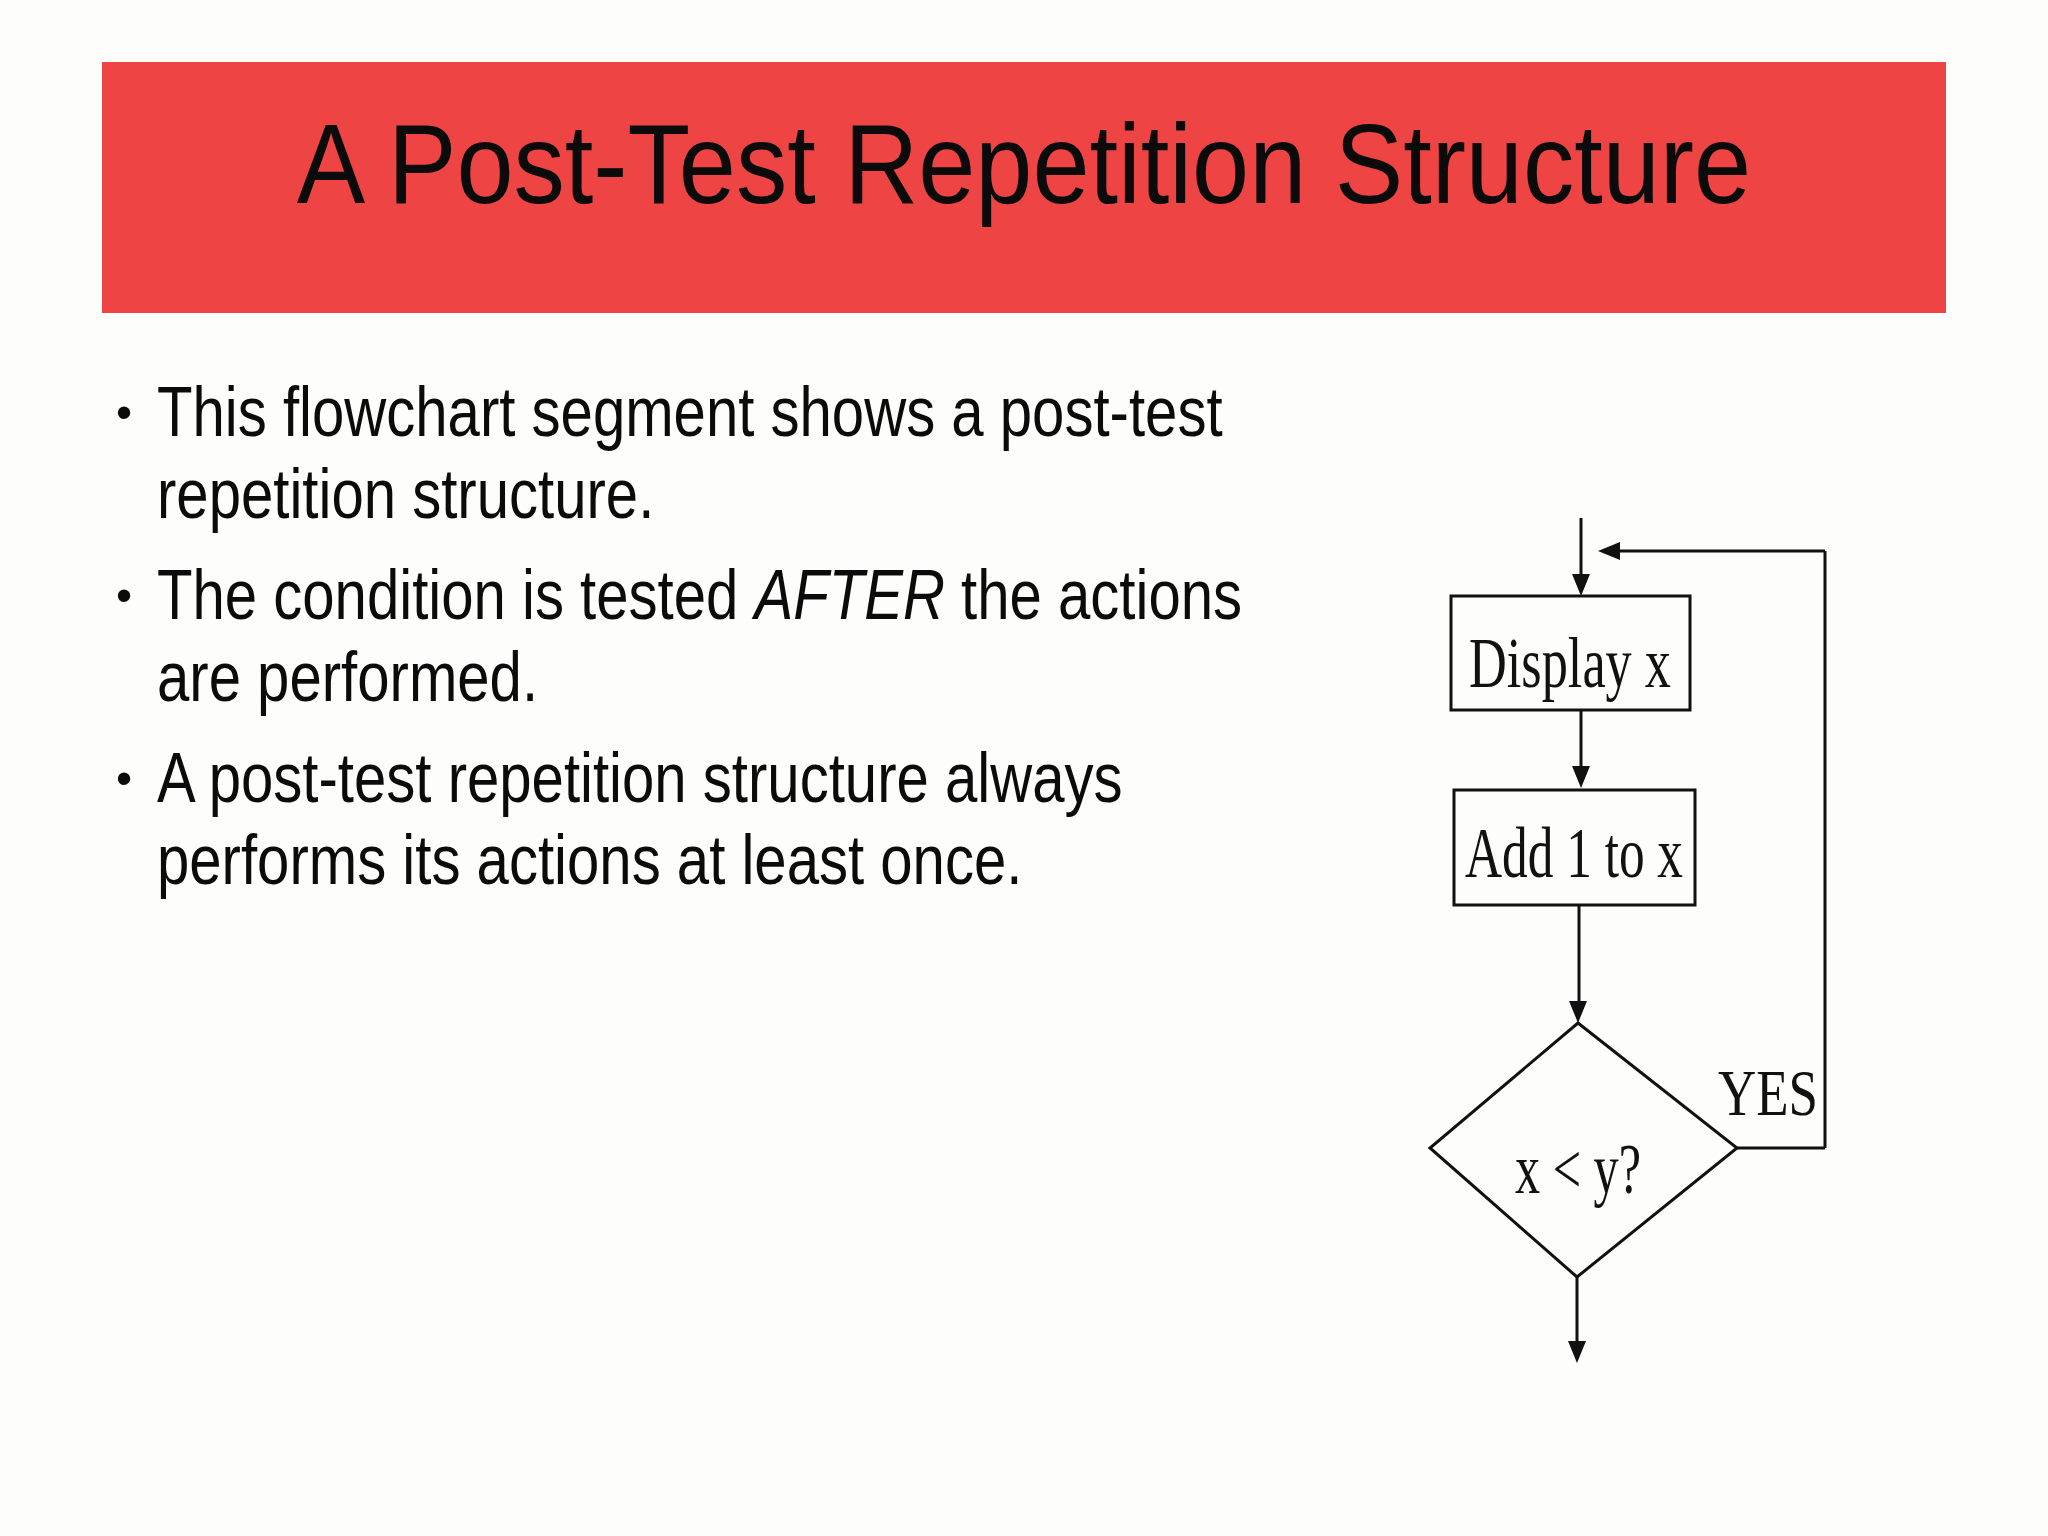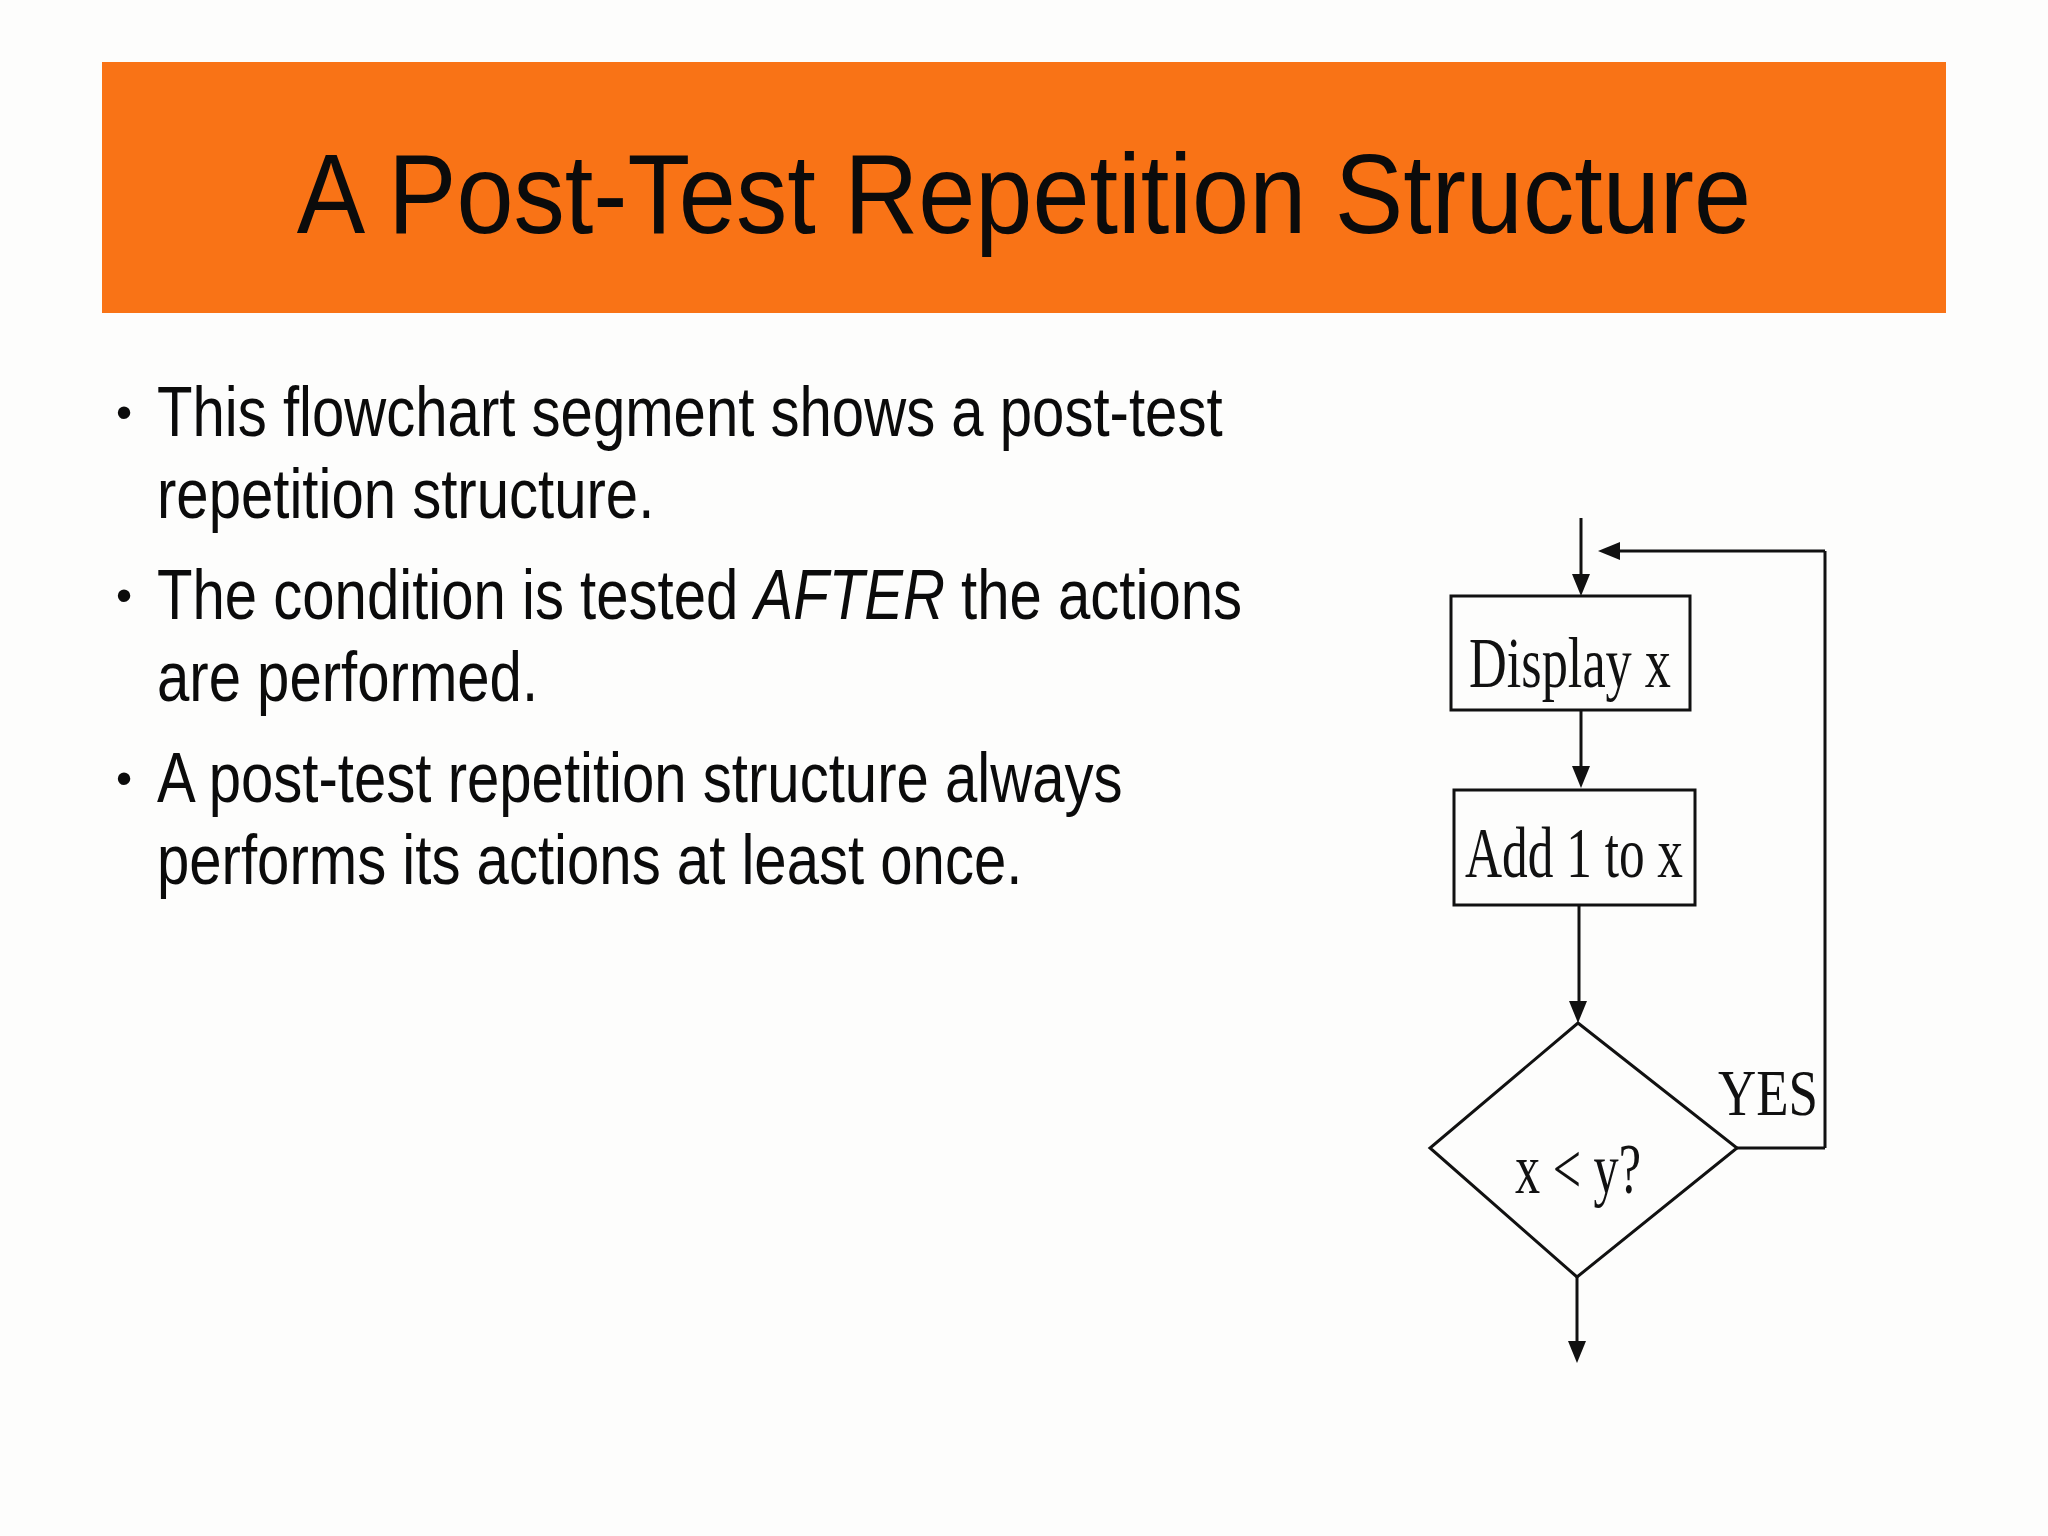--- a/index.html
+++ b/index.html
@@ -5,21 +5,21 @@
   html,body { margin:0; padding:0; background:#ffffff; }
   .slide {
     position:relative; width:2048px; height:1536px;
     background:#fdfdfc; overflow:hidden;
     font-family:"Liberation Sans", sans-serif; color:#121212;
   }
 
   
   .banner {
     position:absolute; left:102px; top:62px; width:1844px; height:251px;
-    background:#f97316; text-align:center; padding-top:75px; box-sizing:border-box;
+    background:#ef4444; text-align:center; padding-top:45px; box-sizing:border-box;
   }
   .banner .title {
     display:inline-block; font-size:114px; line-height:114px;
     font-weight:400; color:#0b0b0b; white-space:nowrap;
     transform:scaleX(0.9); transform-origin:center top;
   }
 
   
   .bullets {
     position:absolute; left:116px; top:371px; width:1360px;

